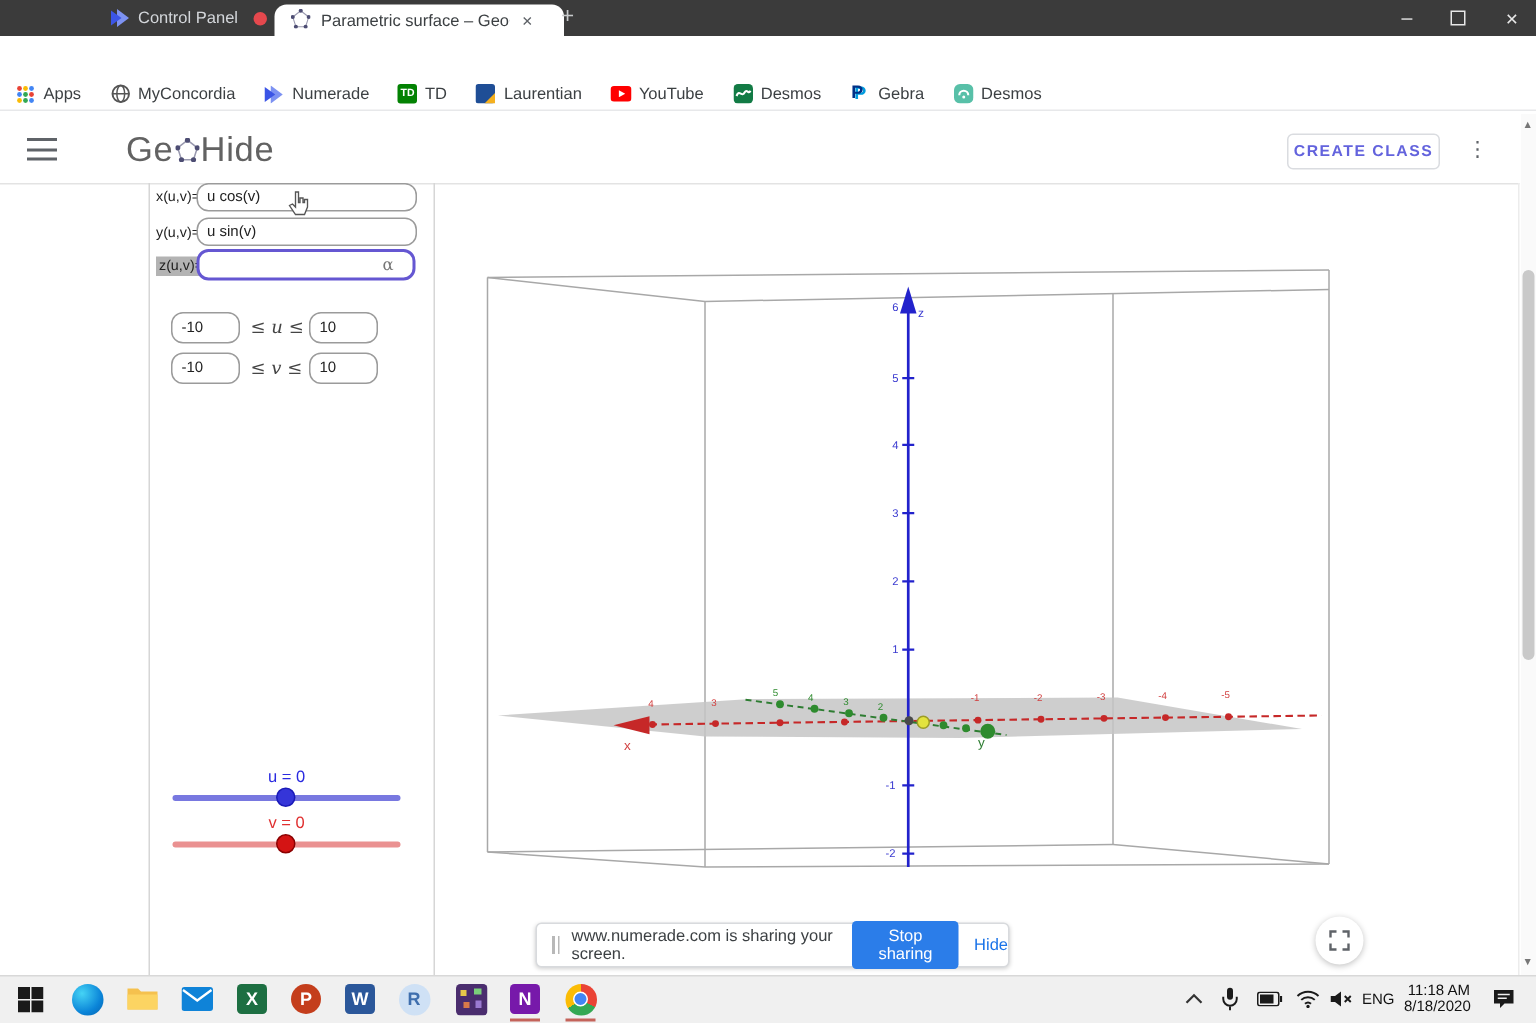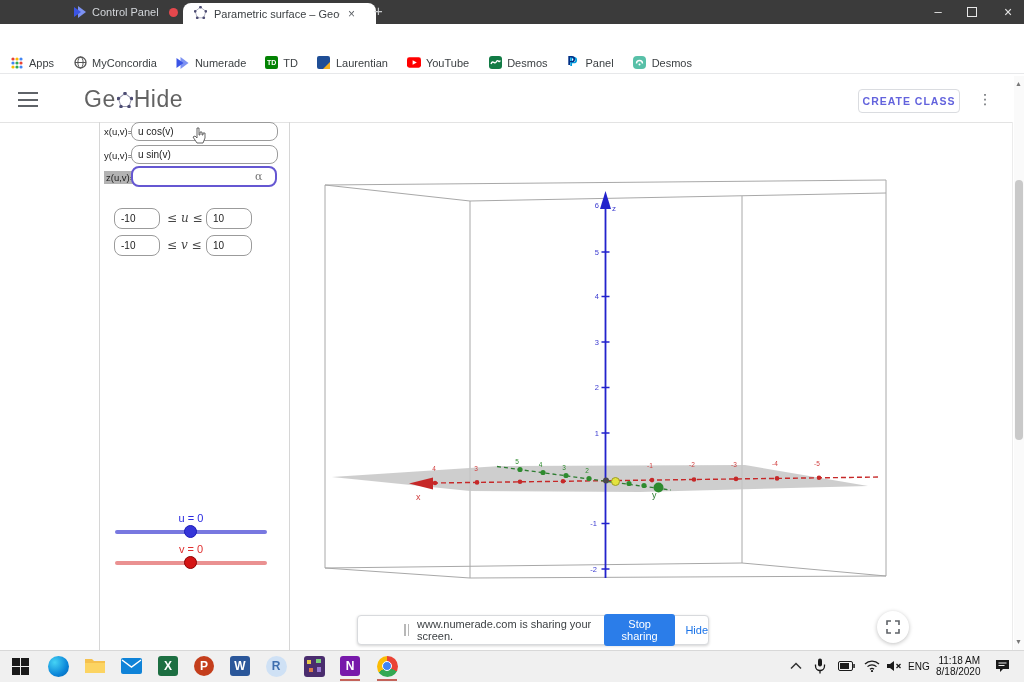--- a/index.html
+++ b/index.html
@@ -32,21 +32,21 @@
   .gg-input{position:absolute;border:1px solid #9b9b9b;border-radius:8px;font-size:10px;padding:0 6px;color:#222;
             background:#fff;outline:none;font-family:"Liberation Sans",sans-serif;box-sizing:border-box;}
   .gg-input-focus{border:2px solid #6557d2;}
   .math{font-family:"DejaVu Serif",serif;font-size:12px;color:#444;}
   .math i{font-style:italic;}
   .slider-label{position:absolute;width:62px;text-align:center;font-size:11px;}
   .slider-track{position:absolute;height:4px;border-radius:2px;}
   .slider-knob{position:absolute;width:13px;height:13px;border-radius:50%;box-sizing:border-box;}
   
   .sharebar{position:absolute;left:357px;top:615px;width:314px;height:28px;background:#fff;border:1px solid #d8dadd;
-            border-radius:4px;box-shadow:0 1px 3px rgba(0,0,0,.18);display:flex;align-items:center;font-size:11px;color:#3c4043;padding-left:36px;}
+            border-radius:4px;box-shadow:0 1px 3px rgba(0,0,0,.18);display:flex;align-items:center;font-size:11px;color:#3c4043;}
   .stopbtn{background:#2b7de9;color:#fff;border:none;border-radius:3px;font-size:11px;padding:4px 10px;
            font-family:"Liberation Sans",sans-serif;}
   
   .taskbar{position:absolute;left:0;top:650px;width:1024px;height:32px;background:#f0f0f0;border-top:1px solid #d8d8d8;
            box-sizing:border-box;}
   .tb-ic{position:absolute;top:655px;width:22px;height:22px;display:flex;align-items:center;justify-content:center;}
   .runline{position:absolute;top:679px;height:2px;width:20px;background:#c4635a;}
   .tile{width:20px;height:20px;border-radius:3px;color:#fff;font-weight:bold;font-size:12px;
         display:flex;align-items:center;justify-content:center;}
   .tray{position:absolute;top:650px;height:32px;display:flex;align-items:center;color:#111;}
@@ -177,21 +177,21 @@
             <path d="M2 8 C4 3 5.5 9.5 7.5 5.5 C9 2.8 10 7.5 11.3 4.5" fill="none" stroke="#fff" stroke-width="1.4"></path>
           </svg>
         </span>
       <span>Desmos</span>
     </span>
     <span class="bm">
       <span class="bm-ic" style="position:relative;font-weight:bold;font-size:12px;">
           <span style="position:absolute;left:3px;top:-1px;color:#009cde;">P</span>
           <span style="position:absolute;left:1px;top:-2px;color:#003087;">P</span>
         </span>
-      <span>Panel</span>
+      <span>Gebra</span>
     </span>
     <span class="bm">
       <span class="bm-ic">
           <svg width="13" height="13" viewBox="0 0 13 13">
             <rect width="13" height="13" rx="4" fill="#58c0a8"></rect>
             <path d="M3.5 7.5 a3 3 0 0 1 6 0" fill="none" stroke="#fff" stroke-width="1.4"></path>
             <circle cx="6.5" cy="8.6" r="1" fill="#fff"></circle>
           </svg>
         </span>
       <span>Desmos</span>

